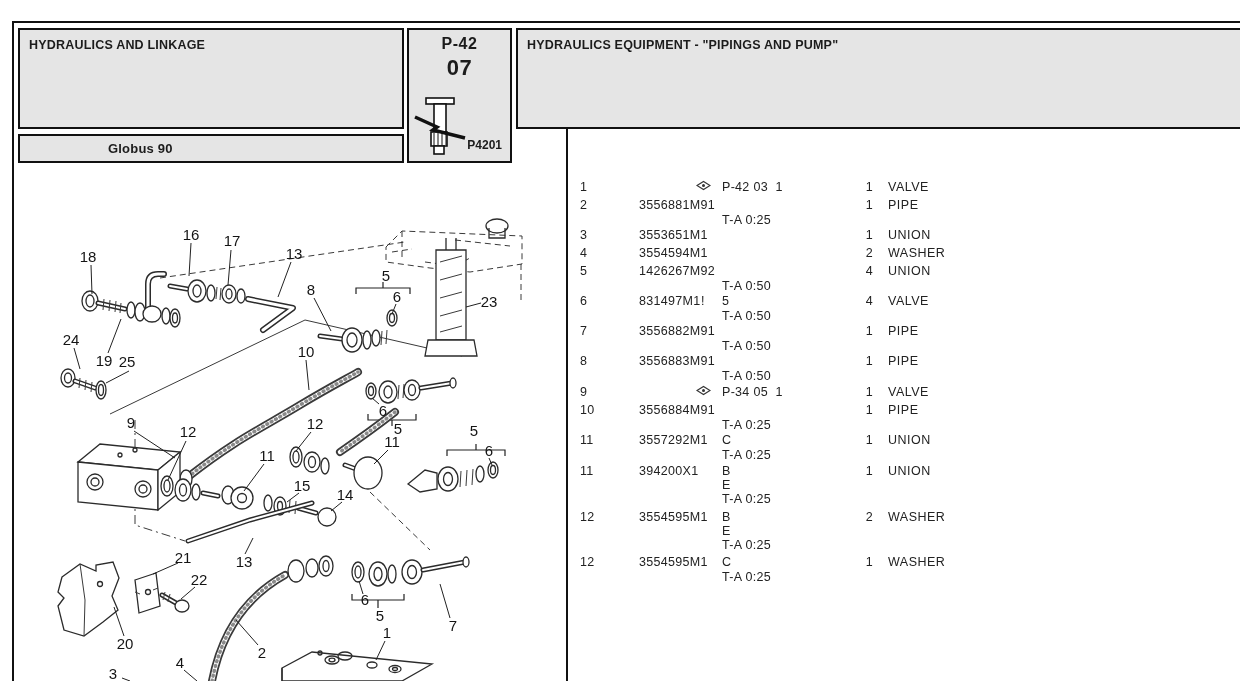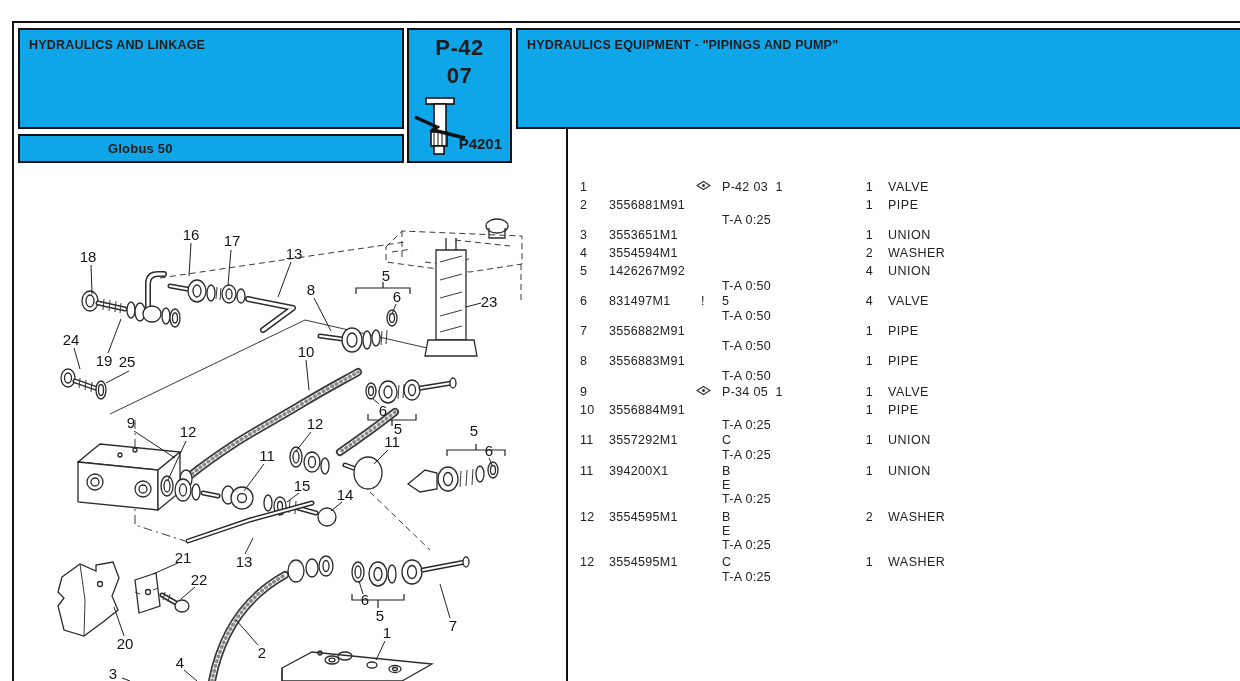--- a/index.html
+++ b/index.html
@@ -6,39 +6,39 @@
   body{
     width:1240px;height:681px;position:relative;overflow:hidden;
     background:#ffffff;color:#1c1c1c;
     font-family:"Liberation Sans", sans-serif;
   }
   
   .frame-top{position:absolute;left:12px;top:21px;width:1228px;height:0;border-top:2px solid #111;}
   .frame-left{position:absolute;left:12px;top:21px;width:0;height:660px;border-left:2px solid #111;}
   .vsep{position:absolute;left:566px;top:128px;width:0;height:553px;border-left:2px solid #111;}
 
-  .box{position:absolute;border:2px solid #111;background:#0ea5e9;box-sizing:border-box;}
+  .box{position:absolute;border:2px solid #111;background:#e5e5e5;box-sizing:border-box;}
   .box-title-left{left:18px;top:28px;width:386px;height:101px;}
   .box-model{left:18px;top:134px;width:386px;height:29px;}
   .box-code{left:407px;top:28px;width:105px;height:135px;}
   .box-title-right{left:516px;top:28px;width:724px;height:101px;border-right:none;}
 
   .h-title{font-weight:bold;font-size:12.5px;letter-spacing:.2px;padding:8px 0 0 9px;}
   .model-txt{font-weight:bold;font-size:13px;padding:5px 0 0 88px;letter-spacing:.2px;}
-  .code-line1{font-weight:bold;font-size:22px;text-align:center;margin-top:5px;letter-spacing:.5px;}
+  .code-line1{font-weight:bold;font-size:16px;text-align:center;margin-top:5px;letter-spacing:.5px;}
   .code-line2{font-weight:bold;font-size:22px;text-align:center;margin-top:2px;letter-spacing:.5px;}
-  .fig-code{position:absolute;right:8px;bottom:9px;font-weight:bold;font-size:15px;}
+  .fig-code{position:absolute;right:8px;bottom:9px;font-weight:bold;font-size:12px;}
   .code-icon{position:absolute;left:4px;bottom:0px;}
 
   
   #plist{position:absolute;left:0;top:0;width:1240px;height:681px;pointer-events:none;}
   .pl-line{position:absolute;left:0;width:1240px;height:16px;font-size:12.5px;letter-spacing:.3px;color:#222;}
   .pl-line span{position:absolute;top:0;white-space:pre;}
   .c-ref{left:580px;}
-  .c-part{left:609px;}
+  .c-part{left:639px;}
   .c-sym{left:694px;width:18px;text-align:center;}
   .c-note{left:722px;}
   .c-qty{left:852px;width:21px;text-align:right;}
   .c-desc{left:888px;letter-spacing:.5px;}
 
   
   #diagram{position:absolute;left:0;top:0;}
   #diagram *{vector-effect:non-scaling-stroke;}
   .ln{stroke:#2b2b2b;stroke-width:1.3;fill:none;}
   .lnf{stroke:#2b2b2b;stroke-width:1.3;fill:#fff;}
@@ -351,21 +351,21 @@
 
 <div class="frame-top"></div>
 <div class="frame-left"></div>
 <div class="vsep"></div>
 
 <div class="box box-title-left">
   <div class="h-title">HYDRAULICS AND LINKAGE</div>
 </div>
 
 <div class="box box-model">
-  <div class="model-txt">Globus 50</div>
+  <div class="model-txt">Globus 90</div>
 </div>
 
 <div class="box box-code">
   <div class="code-line1">P-42</div>
   <div class="code-line2">07</div>
   <div class="code-icon">
     <svg width="60" height="62" viewBox="0 0 60 62">
       <g fill="none" stroke="#111" stroke-width="1.6">
         <rect x="13" y="3" width="28" height="6" fill="#fff"></rect>
         <rect x="21" y="9" width="12" height="28" fill="#fff"></rect>

